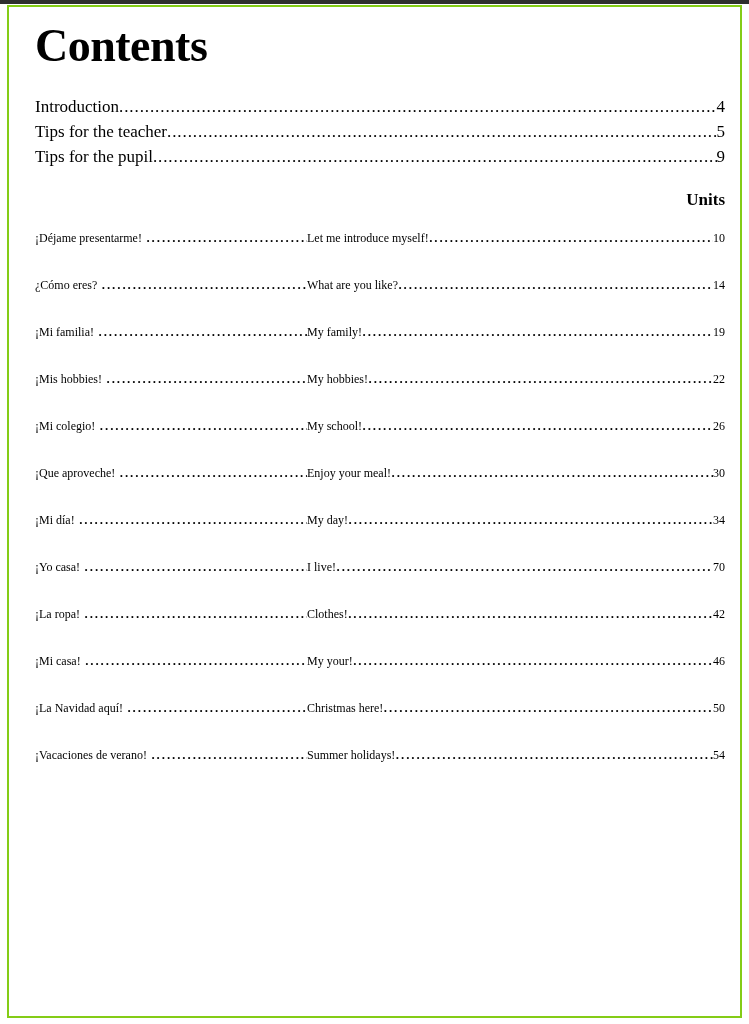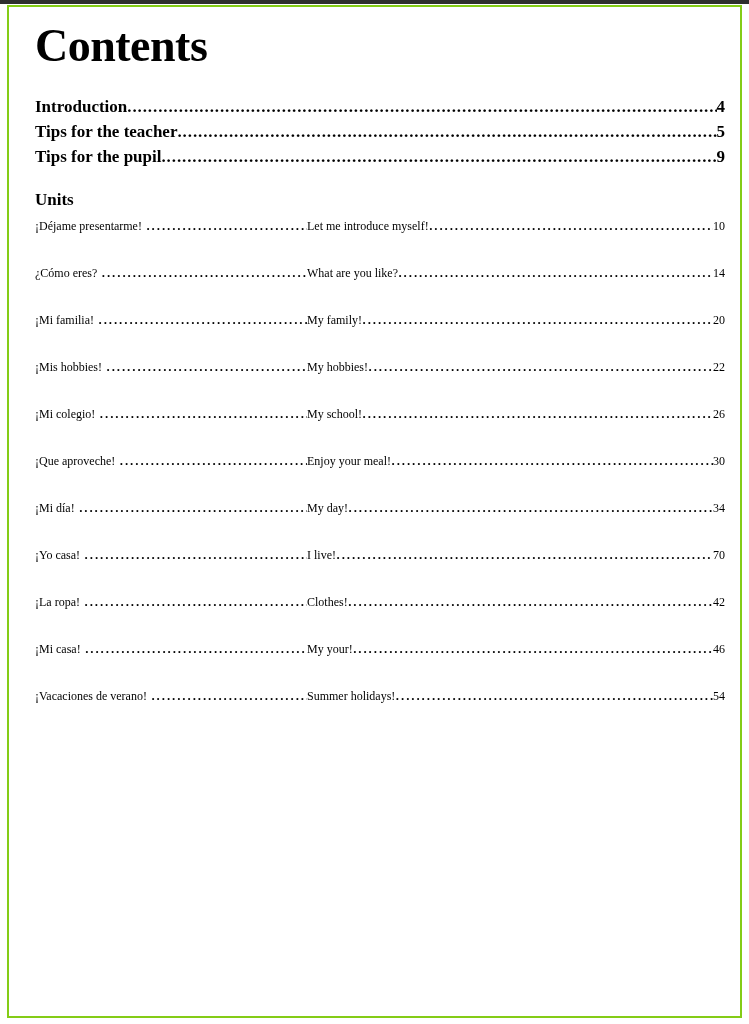--- a/index.html
+++ b/index.html
@@ -60,21 +60,20 @@
   .row {
     display: flex;
     align-items: baseline;
     width: 100%;
     font-size: 17px;
     line-height: 1.0;
     white-space: nowrap;
   }
   .front-matter .row {
     margin-bottom: 8px;
-    font-weight: bold;
   }
 
   .leader {
     flex: 1 1 auto;
     overflow: hidden;
     min-width: 6px;
     align-self: baseline;
   }
   .leader::before {
     content: "....................................................................................."
@@ -91,22 +90,23 @@
   .pageno {
     flex: 0 0 auto;
     text-align: right;
     padding-left: 0px;
   }
 
   .units-heading {
     font-size: 17px;
     font-weight: bold;
     margin-top: 26px;
-    margin-bottom: 8px;
+    margin-bottom: 20px;
     line-height: 1.0;
+    text-align: right;
   }
 
   
   .unit-row {
     display: flex;
     align-items: flex-start;
     width: 100%;
     font-size: 12px;
     line-height: 1.0;
     white-space: nowrap;
@@ -206,21 +206,21 @@
           </div>
         </div>
         <div class="unit-row">
           <div class="col-es">
             <span class="es">¡Mi familia!</span>
             <span class="leader-mid"></span>
           </div>
           <div class="col-en">
             <span class="en">My family!</span>
             <span class="leader"></span>
-            <span class="pageno">20</span>
+            <span class="pageno">19</span>
           </div>
         </div>
         <div class="unit-row">
           <div class="col-es">
             <span class="es">¡Mis hobbies!</span>
             <span class="leader-mid"></span>
           </div>
           <div class="col-en">
             <span class="en">My hobbies!</span>
             <span class="leader"></span>
@@ -284,20 +284,31 @@
         </div>
         <div class="unit-row">
           <div class="col-es">
             <span class="es">¡Mi casa!</span>
             <span class="leader-mid"></span>
           </div>
           <div class="col-en">
             <span class="en">My your!</span>
             <span class="leader"></span>
             <span class="pageno">46</span>
+          </div>
+        </div>
+        <div class="unit-row">
+          <div class="col-es">
+            <span class="es">¡La Navidad aquí!</span>
+            <span class="leader-mid"></span>
+          </div>
+          <div class="col-en">
+            <span class="en">Christmas here!</span>
+            <span class="leader"></span>
+            <span class="pageno">50</span>
           </div>
         </div>
         <div class="unit-row">
           <div class="col-es">
             <span class="es">¡Vacaciones de verano!</span>
             <span class="leader-mid"></span>
           </div>
           <div class="col-en">
             <span class="en">Summer holidays!</span>
             <span class="leader"></span>

